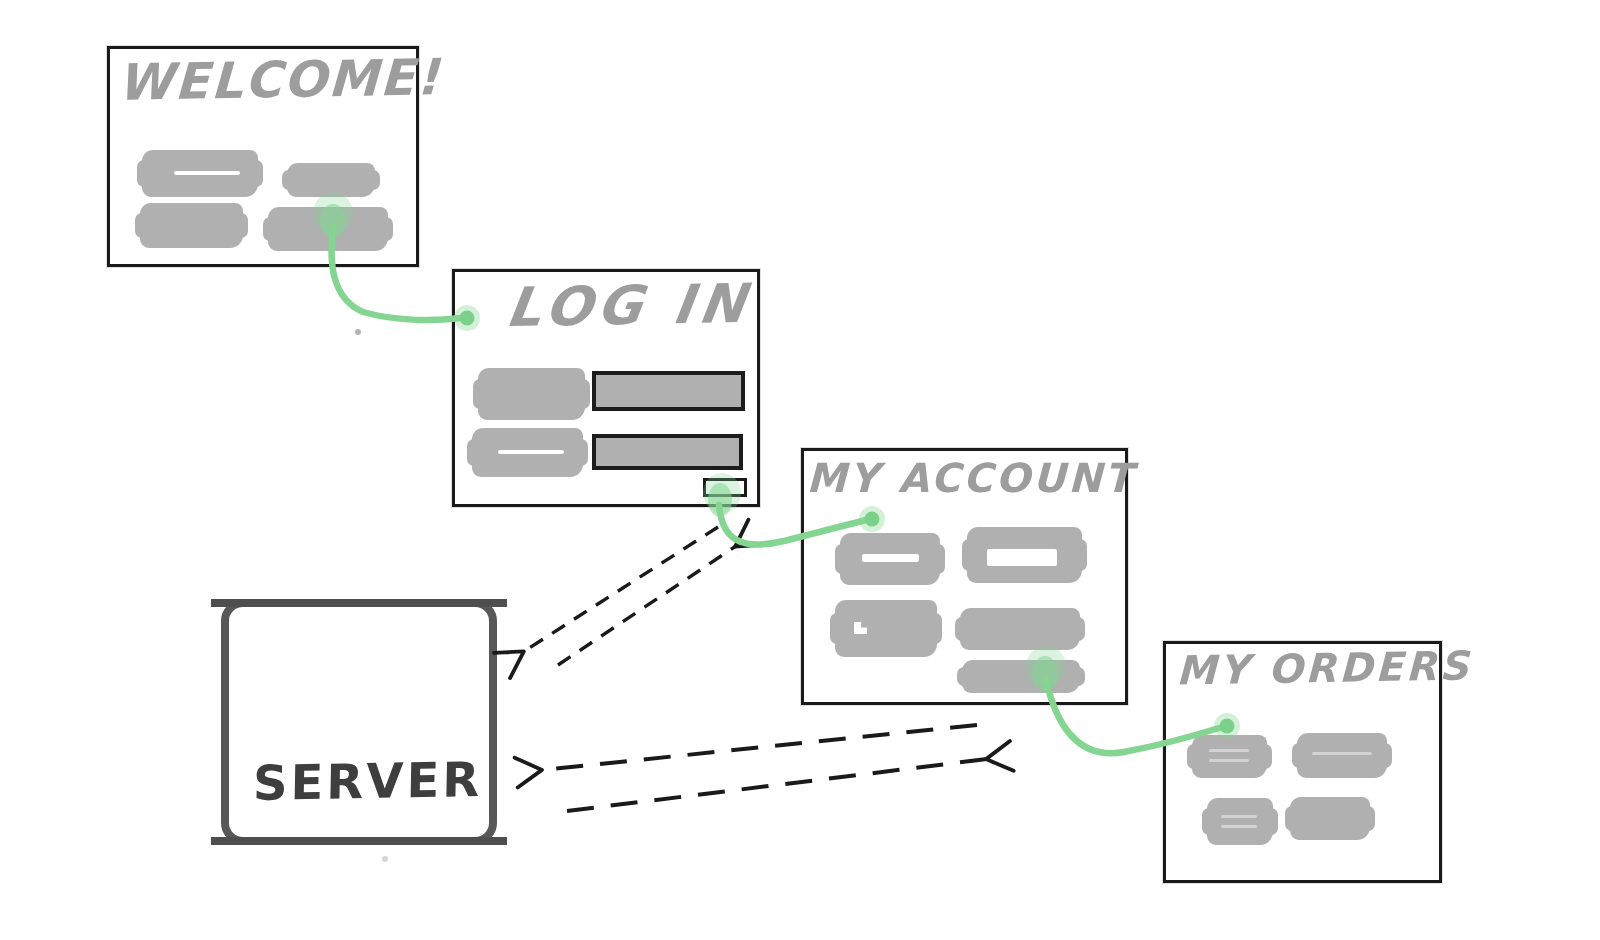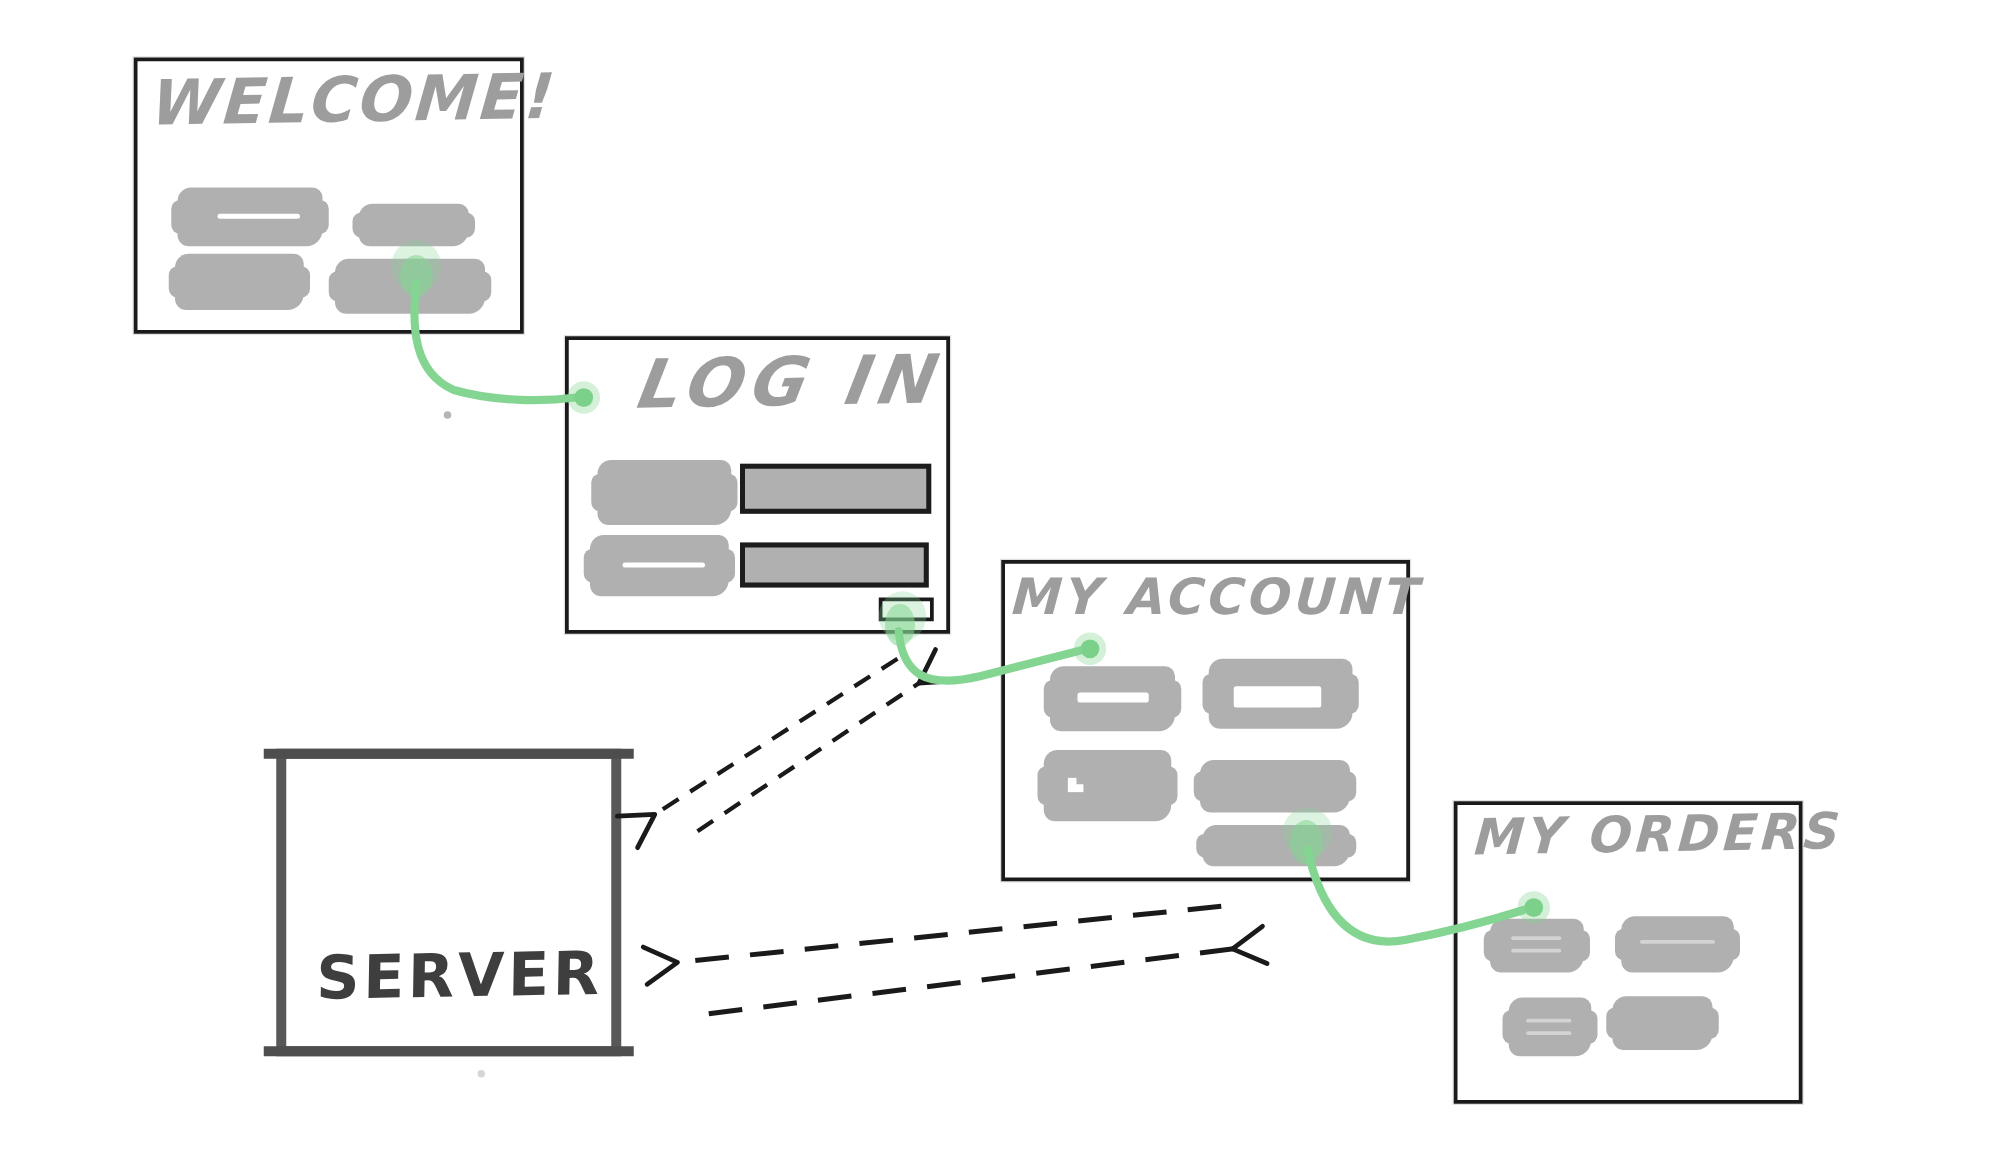--- a/index.html
+++ b/index.html
@@ -104,21 +104,21 @@
     <div class="ph" style="left:131px;top:89px;width:90px;height:45px;">
       <div class="stripe soft" style="left:15px;top:19px;width:60px;height:3px;"></div>
     </div>
     <div class="ph" style="left:41px;top:154px;width:66px;height:47px;">
       <div class="stripe soft" style="left:14px;top:17px;width:36px;height:3px;"></div>
       <div class="stripe soft" style="left:14px;top:27px;width:36px;height:3px;"></div>
     </div>
     <div class="ph" style="left:124px;top:153px;width:80px;height:43px;"></div>
   </div>
 
-  <div class="server" style="left:221px;top:599px;width:276px;height:246px;">
+  <div class="server" style="left:221px;top:599px;width:276px;height:246px;border-radius:22px;">
     <div class="server-label" style="left:24px;top:146px;font-size:48px;">SERVER</div>
   </div>
 
   <svg class="overlay" width="1600" height="940" viewBox="0 0 1600 940">
     <defs>
       <marker id="arrowhead" markerUnits="userSpaceOnUse" markerWidth="60" markerHeight="48" viewBox="-4 -24 60 48" refX="1" refY="0" orient="auto">
         <path d="M 26 -15 L 0 0 L 26 15" fill="none" stroke="#1a1a1a" stroke-width="3.8" stroke-linecap="round" stroke-linejoin="round"></path>
       </marker>
     </defs>
 

